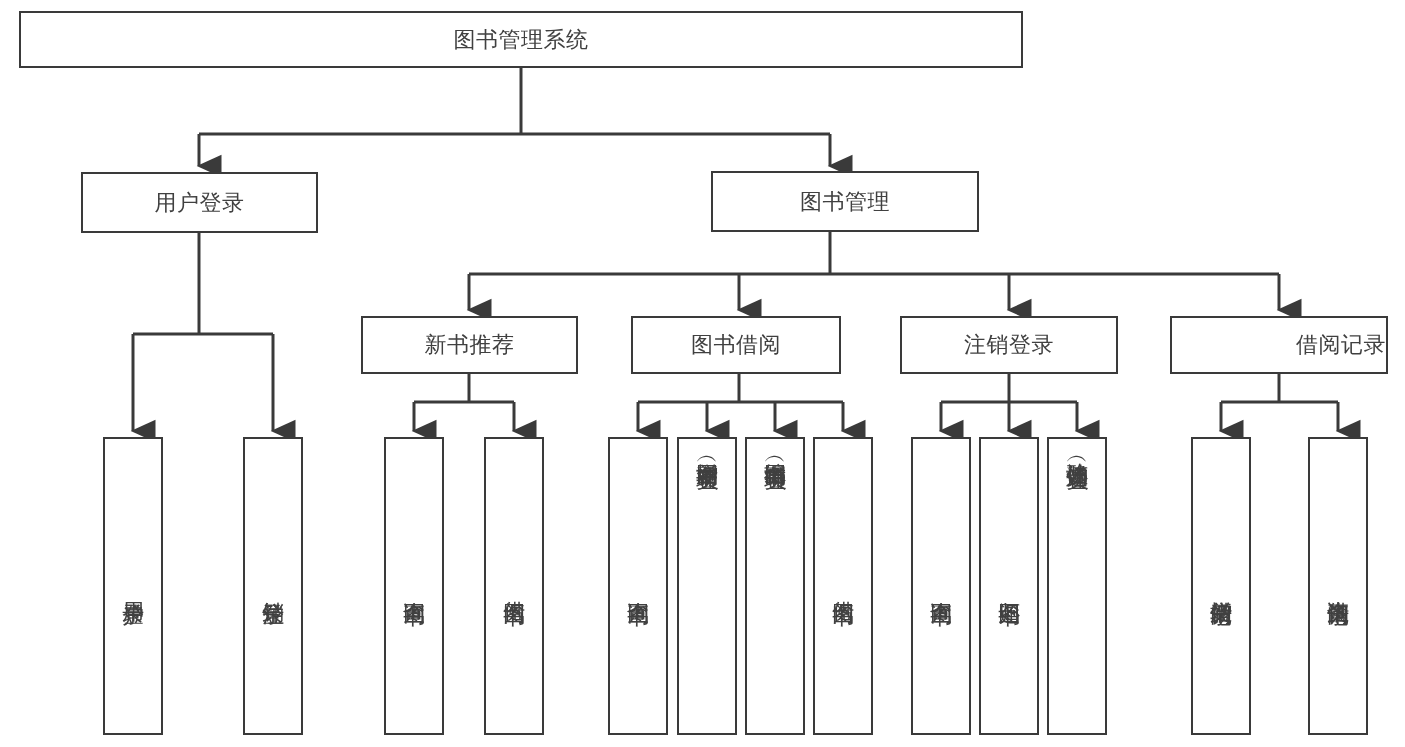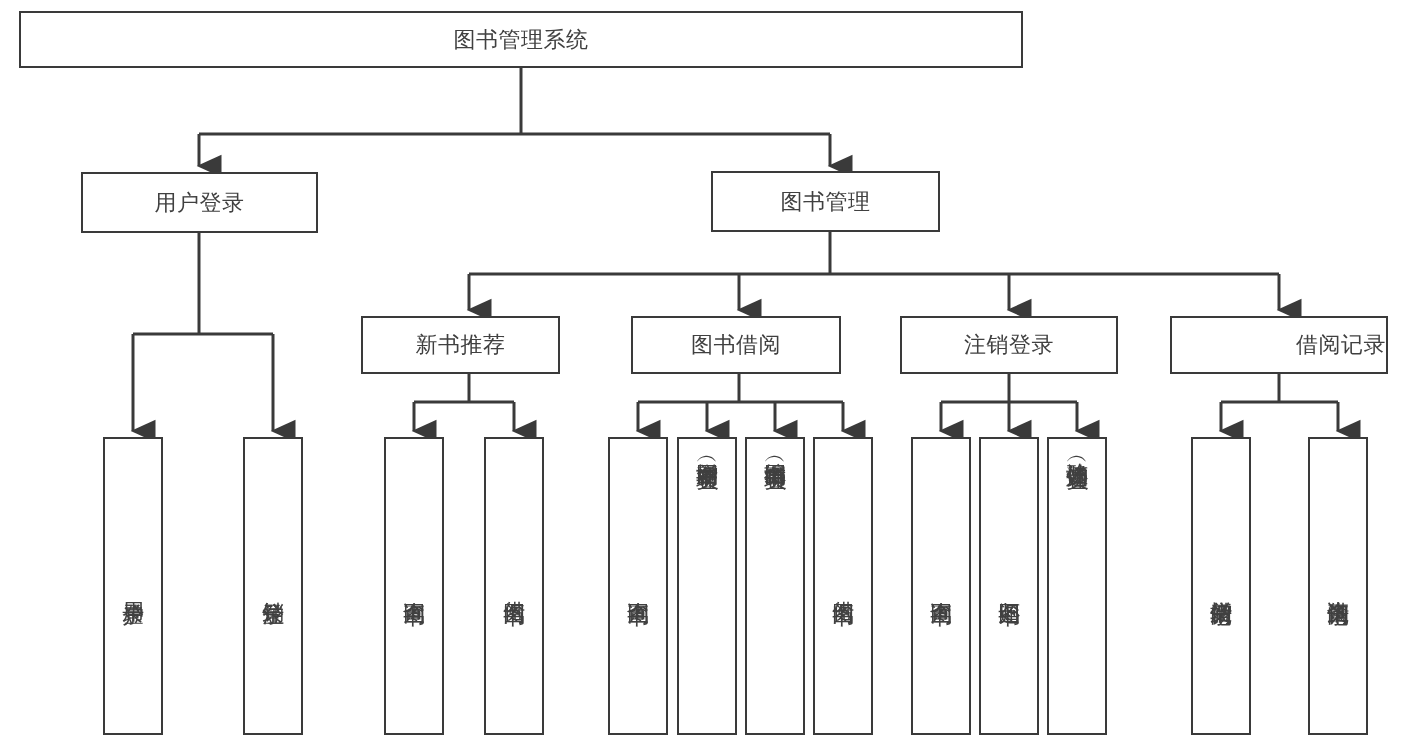--- a/index.html
+++ b/index.html
@@ -128,25 +128,25 @@
   </svg>
 
   <div class="node horizontal" style="left:19px; top:11px; width:1004px; height:57px;">
     <span class="node-label">图书管理系统</span>
   </div>
 
   <div class="node horizontal" style="left:81px; top:172px; width:237px; height:61px;">
     <span class="node-label">用户登录</span>
   </div>
 
-  <div class="node horizontal" style="left:711px; top:171px; width:229px; height:61px;">
+  <div class="node horizontal" style="left:711px; top:171px; width:268px; height:61px;">
     <span class="node-label">图书管理</span>
   </div>
 
-  <div class="node horizontal" style="left:361px; top:316px; width:199px; height:58px;">
+  <div class="node horizontal" style="left:361px; top:316px; width:217px; height:58px;">
     <span class="node-label">新书推荐</span>
   </div>
 
   <div class="node horizontal" style="left:631px; top:316px; width:210px; height:58px;">
     <span class="node-label">图书借阅</span>
   </div>
 
   <div class="node horizontal" style="left:900px; top:316px; width:218px; height:58px;">
     <span class="node-label">注销登录</span>
   </div>

